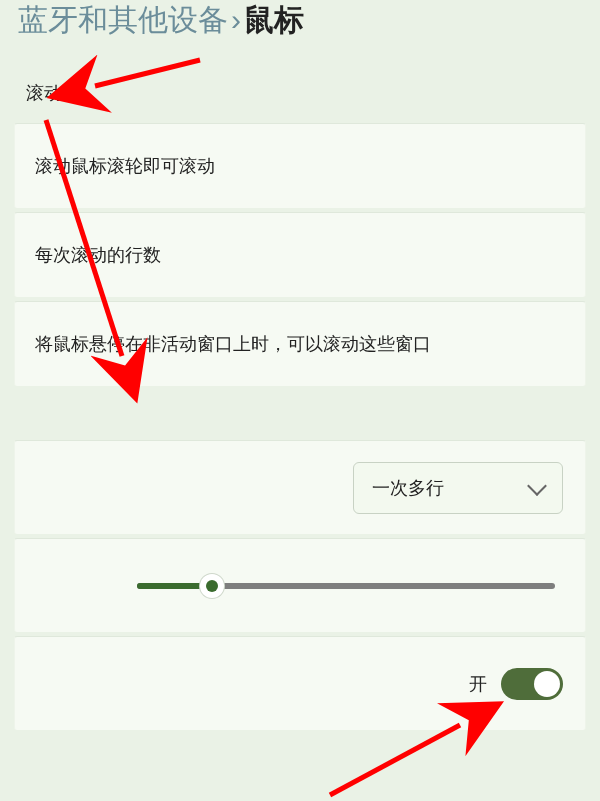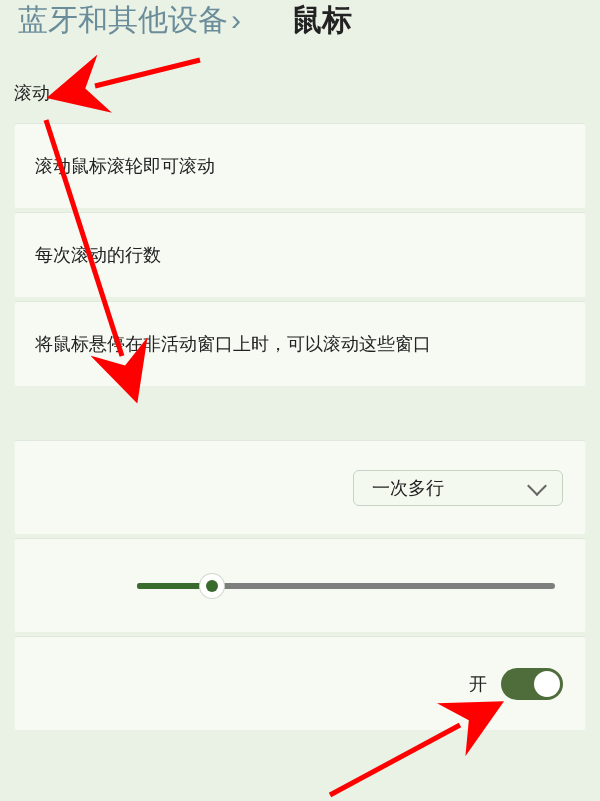--- a/index.html
+++ b/index.html
@@ -16,24 +16,24 @@
   .breadcrumb {
     display: flex;
     align-items: baseline;
     gap: 3px;
     padding: 0px 18px 18px 18px;
     font-size: 30px;
     color: #6b8d9a;
   }
   .breadcrumb .parent { color: #6b8d9a; font-weight: 400; }
   .breadcrumb .sep { color: #6b8d9a; }
-  .breadcrumb .current { color: #222; font-weight: 600; margin-left: 48px; }
+  .breadcrumb .current { color: #222; font-weight: 600; }
 
   .section-header {
-    padding: 22px 18px 14px 14px;
+    padding: 22px 18px 14px 26px;
     font-size: 18px;
     color: #222;
     display: flex;
     align-items: center;
   }
 
   .card {
     background: #f6faf3;
     margin: 4px 14px 4px 14px;
     border-top: 1px solid #dfe8db;
@@ -62,21 +62,21 @@
     border-radius: 3px;
     padding: 20px 22px;
     display: flex;
     align-items: center;
     justify-content: flex-end;
     min-height: 94px;
   }
   
   .dropdown {
     min-width: 210px;
-    height: 36px;
+    height: 52px;
     border: 1px solid #c8d2c4;
     border-radius: 6px;
     background: #f3f9ef;
     display: inline-flex;
     align-items: center;
     justify-content: space-between;
     padding: 0 18px;
     font-size: 18px;
     color: #222;
   }

